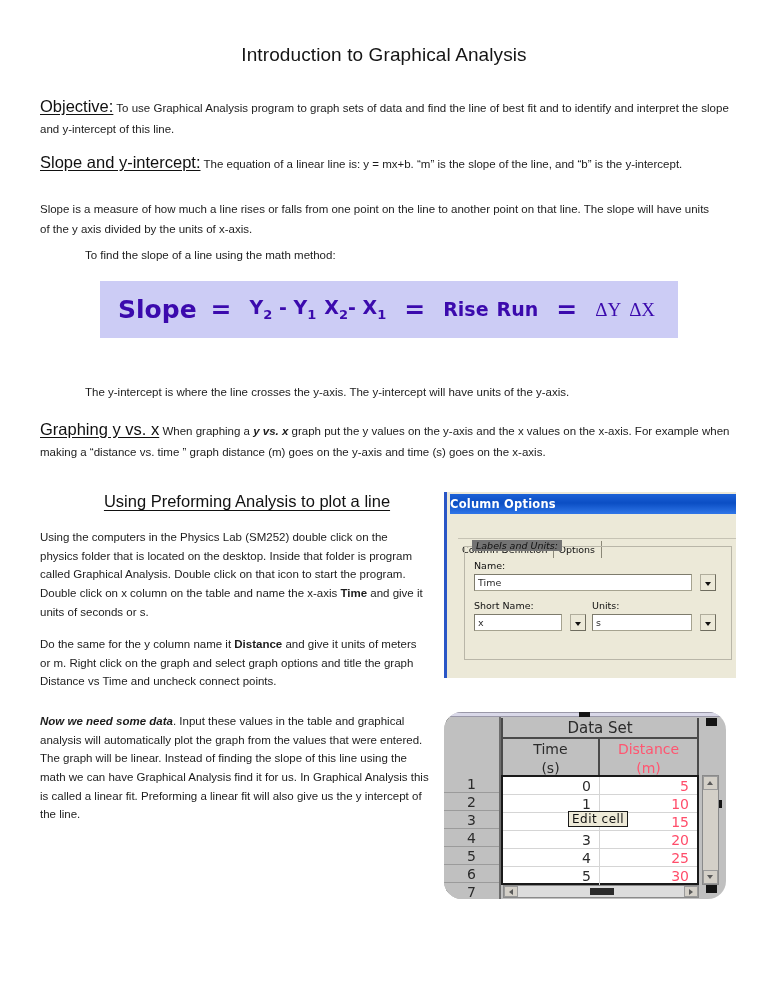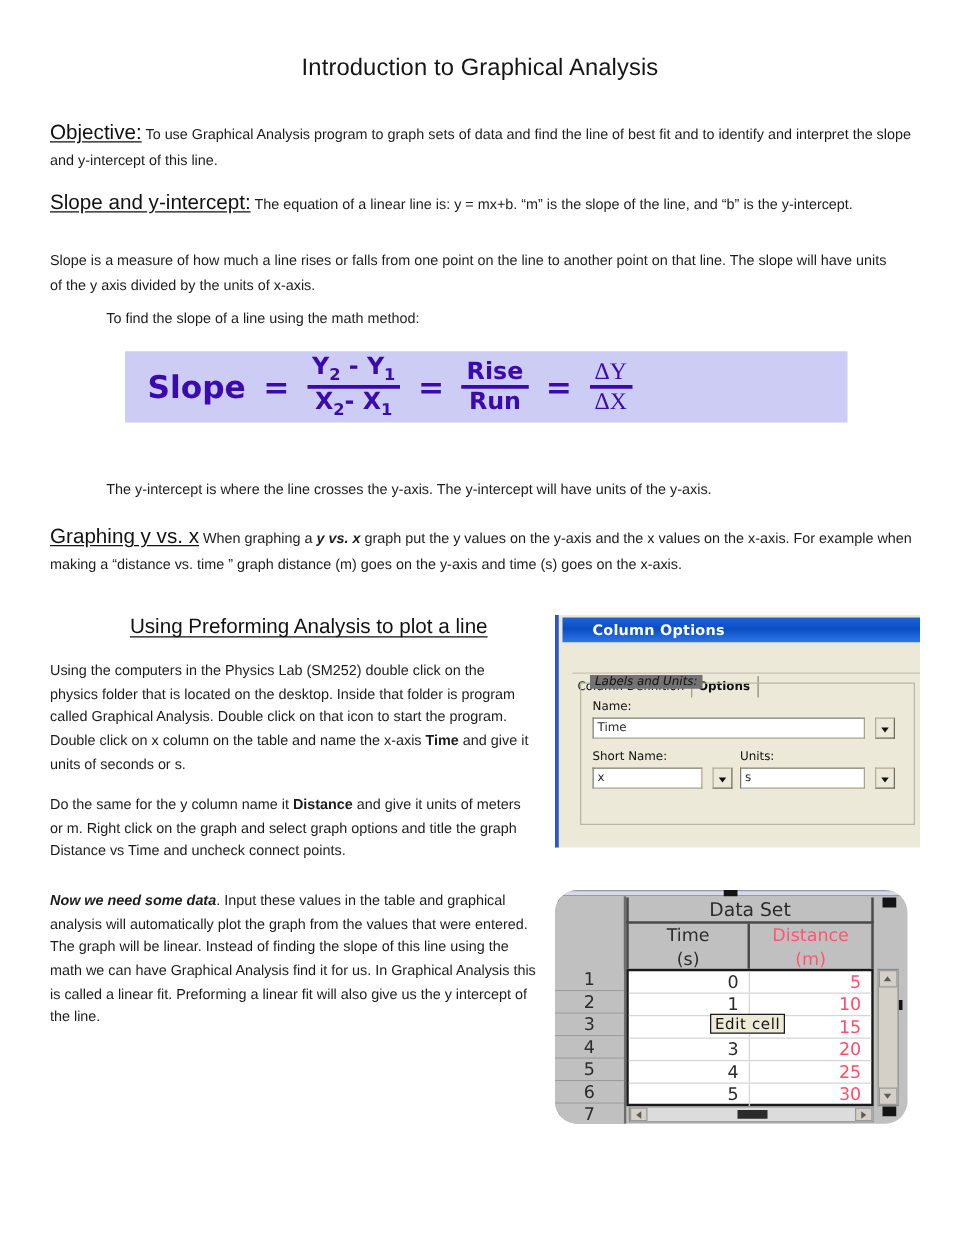--- a/index.html
+++ b/index.html
@@ -72,21 +72,21 @@
     justify-content: flex-start;
     padding-left: 18px;
     box-sizing: border-box;
     gap: 10px;
     text-align: right;
   }
   .f-word { font-size: 25px; letter-spacing: 0px; }
   .f-eq { font-size: 25px; padding: 0 4px; }
   .frac {
     display: inline-flex;
-    flex-direction: column;
+    flex-direction: row;
     align-items: center;
     line-height: 1.0;
   }
   .frac .num, .frac .den {
     font-size: 19px;
     padding: 1px 4px;
     white-space: nowrap;
   }
   .frac .bar {
     width: 100%;
@@ -111,21 +111,21 @@
   }
   .dlg-titlebar {
     position: absolute;
     left: 3px; top: 2px;
     width: 289px; height: 20px;
     background: linear-gradient(to bottom, #1d62d6 0%, #0b4ec4 45%, #2f76e8 100%);
     color: #ffffff;
     font-size: 11.5px;
     font-weight: bold;
     line-height: 20px;
-    padding-left: 24px;
+    padding-left: 0;
     box-sizing: border-box;
     letter-spacing: 0.2px;
   }
   .dlg-body {
     position: absolute;
     left: 3px; top: 22px;
     width: 289px; height: 162px;
     background: #ece9d8;
   }
   .tabrow {
@@ -136,21 +136,20 @@
     align-items: flex-end;
     margin-top: 20px;
   }
   .tab {
     font-size: 9.5px;
     color: #101010;
     padding: 2px 6px 2px 4px;
     background: #ece9d8;
     border-right: 1px solid #8b8878;
     line-height: 13px;
-    font-weight: bold;
   }
   .tab.active { font-weight: normal; }
   .tab-underline {
     position: absolute;
     left: 8px; top: 24px;
     width: 281px; height: 1px;
     background: #c6c3b4;
   }
   .groupbox {
     position: absolute;

